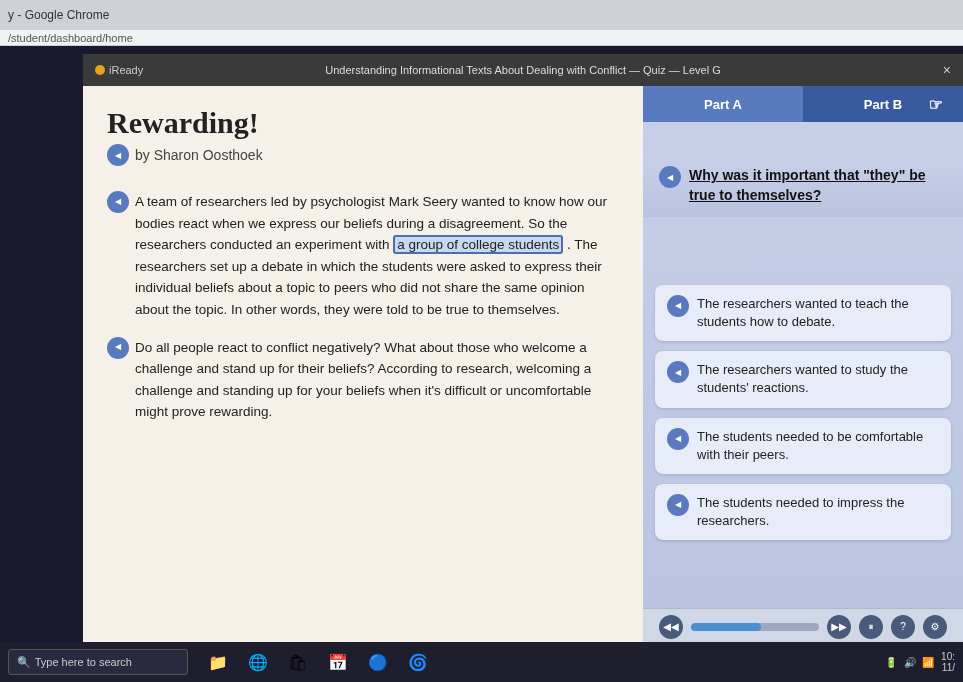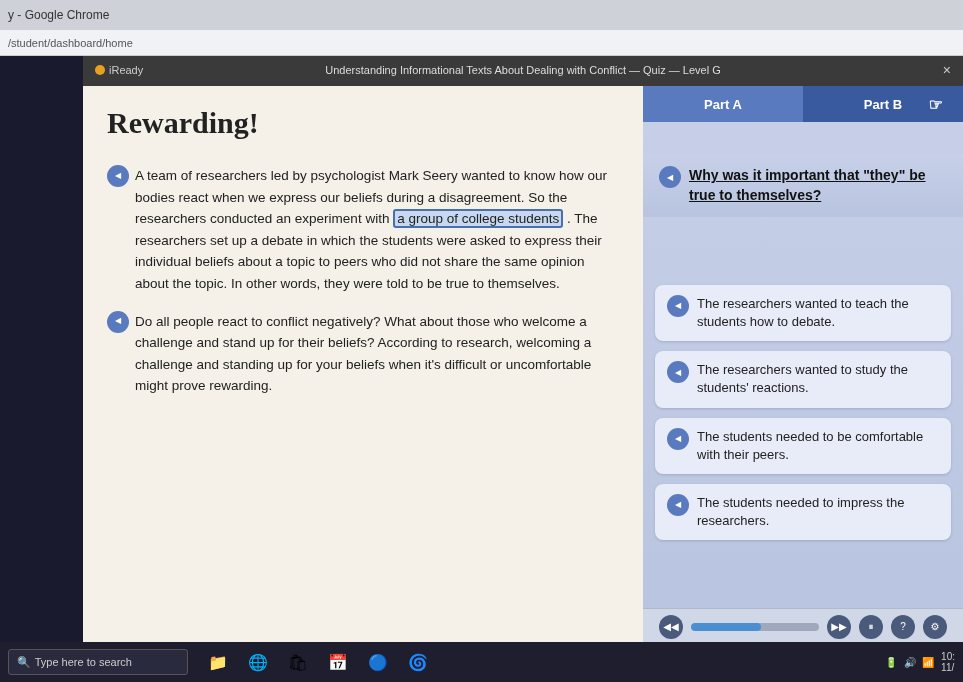--- a/index.html
+++ b/index.html
@@ -40,21 +40,21 @@
       height: 30px;
       background: #ced1d7;
       display: flex;
       align-items: center;
       padding: 0 8px;
       font-size: 12px;
       color: #333;
     }
 
     .address-bar {
-      height: 26px;
+      height: 16px;
       background: #f0f2f5;
       display: flex;
       align-items: center;
       padding: 0 8px;
       font-size: 11px;
       color: #555;
       border-bottom: 1px solid #ccc;
     }
 
     
@@ -347,20 +347,21 @@
     .sys-tray {
       margin-left: auto;
       display: flex;
       align-items: center;
       gap: 6px;
       font-size: 10px;
       color: #ccc;
     }
 
     .time-display {
+      text-align: right;
       font-size: 10px;
       color: #ccc;
     }
   </style>
 </head>
 <body>
 
 <div class="browser-chrome">
   <div class="title-bar">
     <span>y - Google Chrome</span>
@@ -379,20 +380,24 @@
     </div>
     <span class="iready-topbar-title">Understanding Informational Texts About Dealing with Conflict — Quiz — Level G</span>
     <span class="close-x">×</span>
   </div>
 
   <div class="content-panel">
 
     <div class="reading-area">
       <div class="article-header">
         <div class="article-title">Rewarding!</div>
+        <div class="article-author">
+          <div class="speaker-icon"></div>
+          <span>by Sharon Oosthoek</span>
+        </div>
       </div>
 
       <div class="article-body">
 
         <div class="paragraph">
           <div class="speaker-icon"></div>
           <p class="paragraph-text">
             <span>A team of researchers led by psychologist Mark Seery wanted to know how our bodies react when we express our beliefs during a disagreement. So the researchers conducted an experiment with</span>
             <span class="highlight-box">a group of college students</span>
             <span>. The researchers set up a debate in which the students were asked to express their individual beliefs about a topic to peers who did not share the same opinion about the topic. In other words, they were told to be true to themselves.</span>

